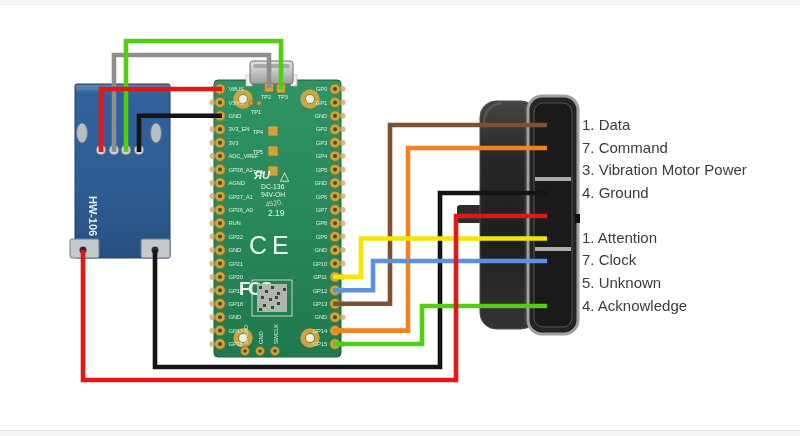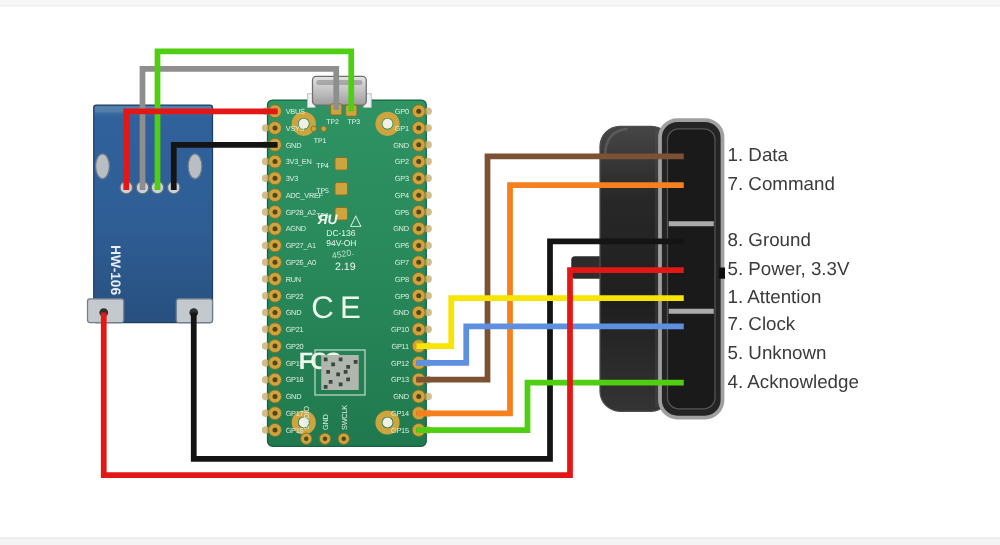--- a/index.html
+++ b/index.html
@@ -325,20 +325,20 @@
         <polyline points="333,276.9 361,276.9 361,238.5 547,238.5" class="wire" stroke="#f7e400" stroke-width="4.6"></polyline>
         <polyline points="333,344 422,344 422,306 547,306" class="wire" stroke="#4fce12" stroke-width="4.6"></polyline>
         <polyline points="101,152 101,89 222,89" class="wire" stroke="#e41717" stroke-width="4.6"></polyline>
         <polyline points="83,250 83,380 456,380 456,216 547,216" class="wire" stroke="#e41717" stroke-width="4.6"></polyline>
       </g>
   </svg>
 
   <div class="legend">
     <div class="legend-item" style="top:117px">1. Data</div>
     <div class="legend-item" style="top:140px">7. Command</div>
-    <div class="legend-item" style="top:185px">8. Ground</div>
-    <div class="legend-item" style="top:208px">5. Power, 3.3V</div>
+    <div class="legend-item" style="top:162px">3. Vibration Motor Power</div>
+    <div class="legend-item" style="top:185px">4. Ground</div>
     <div class="legend-item" style="top:230px">1. Attention</div>
     <div class="legend-item" style="top:252px">7. Clock</div>
     <div class="legend-item" style="top:275px">5. Unknown</div>
     <div class="legend-item" style="top:298px">4. Acknowledge</div>
   </div>
 </div>
 
 </body></html>

